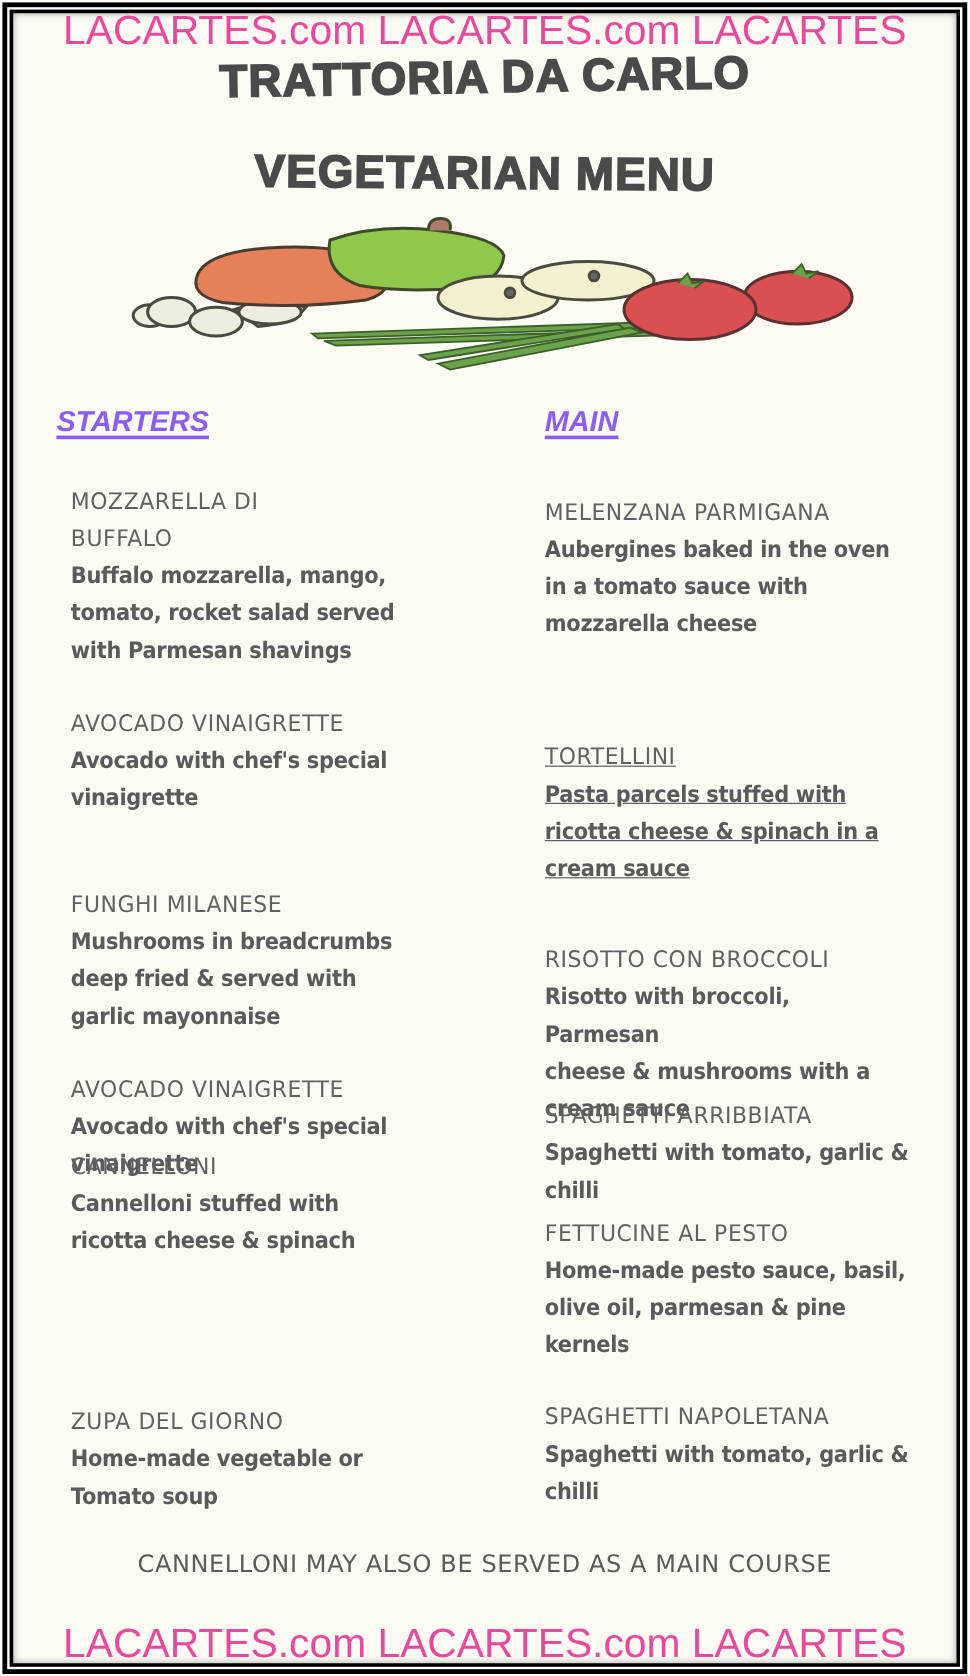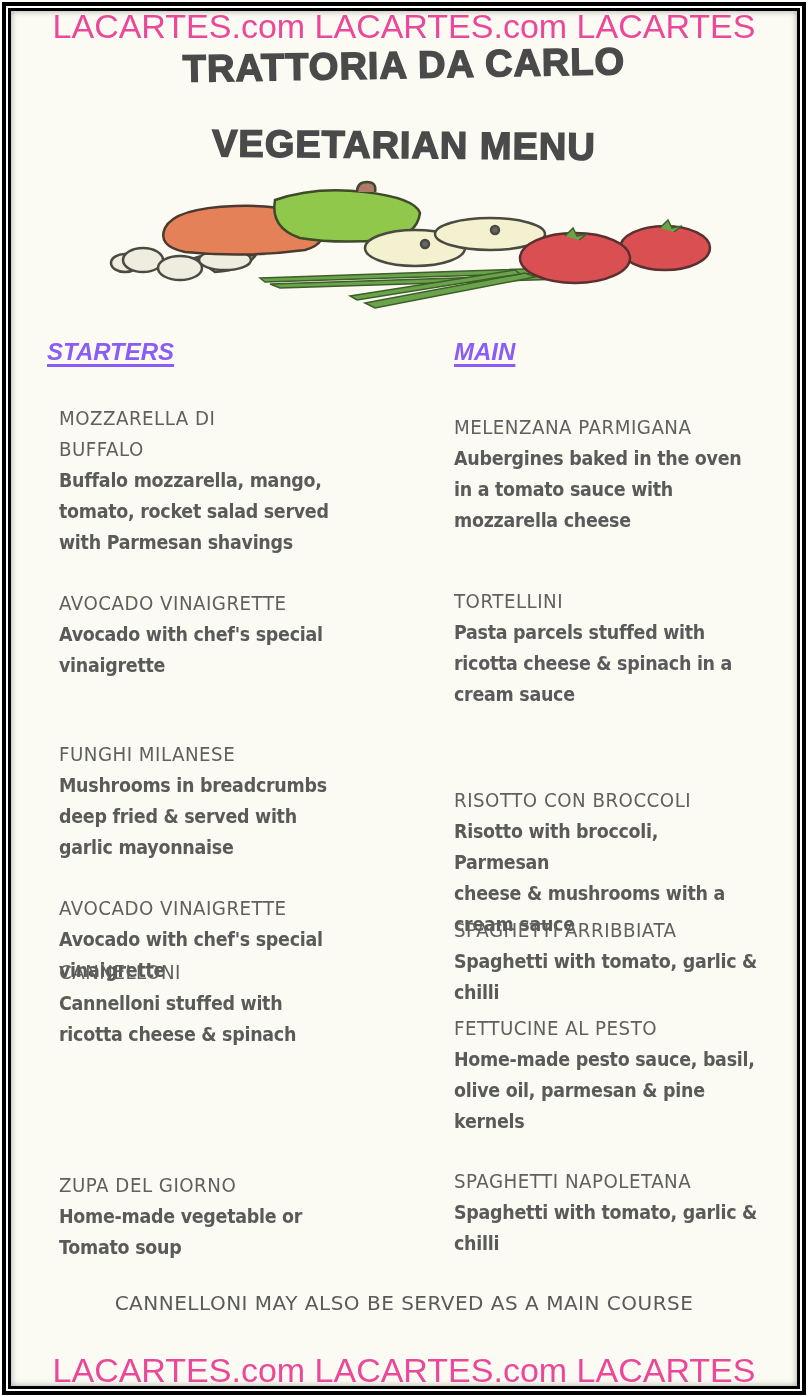--- a/index.html
+++ b/index.html
@@ -164,21 +164,21 @@
   <div class="item-desc">Home-made vegetable or
 Tomato soup</div>
 </div>
 
 <div class="item col-right" style="top:412px;">
   <div class="item-name">MELENZANA PARMIGANA</div>
   <div class="item-desc">Aubergines baked in the oven
 in a tomato sauce with
 mozzarella cheese</div>
 </div>
-<div class="item col-right" style="top:586px;">
+<div class="item col-right" style="top:616px;text-decoration:underline;">
   <div class="item-name">TORTELLINI</div>
   <div class="item-desc">Pasta parcels stuffed with
 ricotta cheese &amp; spinach in a
 cream sauce</div>
 </div>
 <div class="item col-right" style="top:737px;margin-top:48px;">
   <div class="item-name">RISOTTO CON BROCCOLI</div>
   <div class="item-desc">Risotto with broccoli, Parmesan
 cheese &amp; mushrooms with a
 cream sauce</div>

